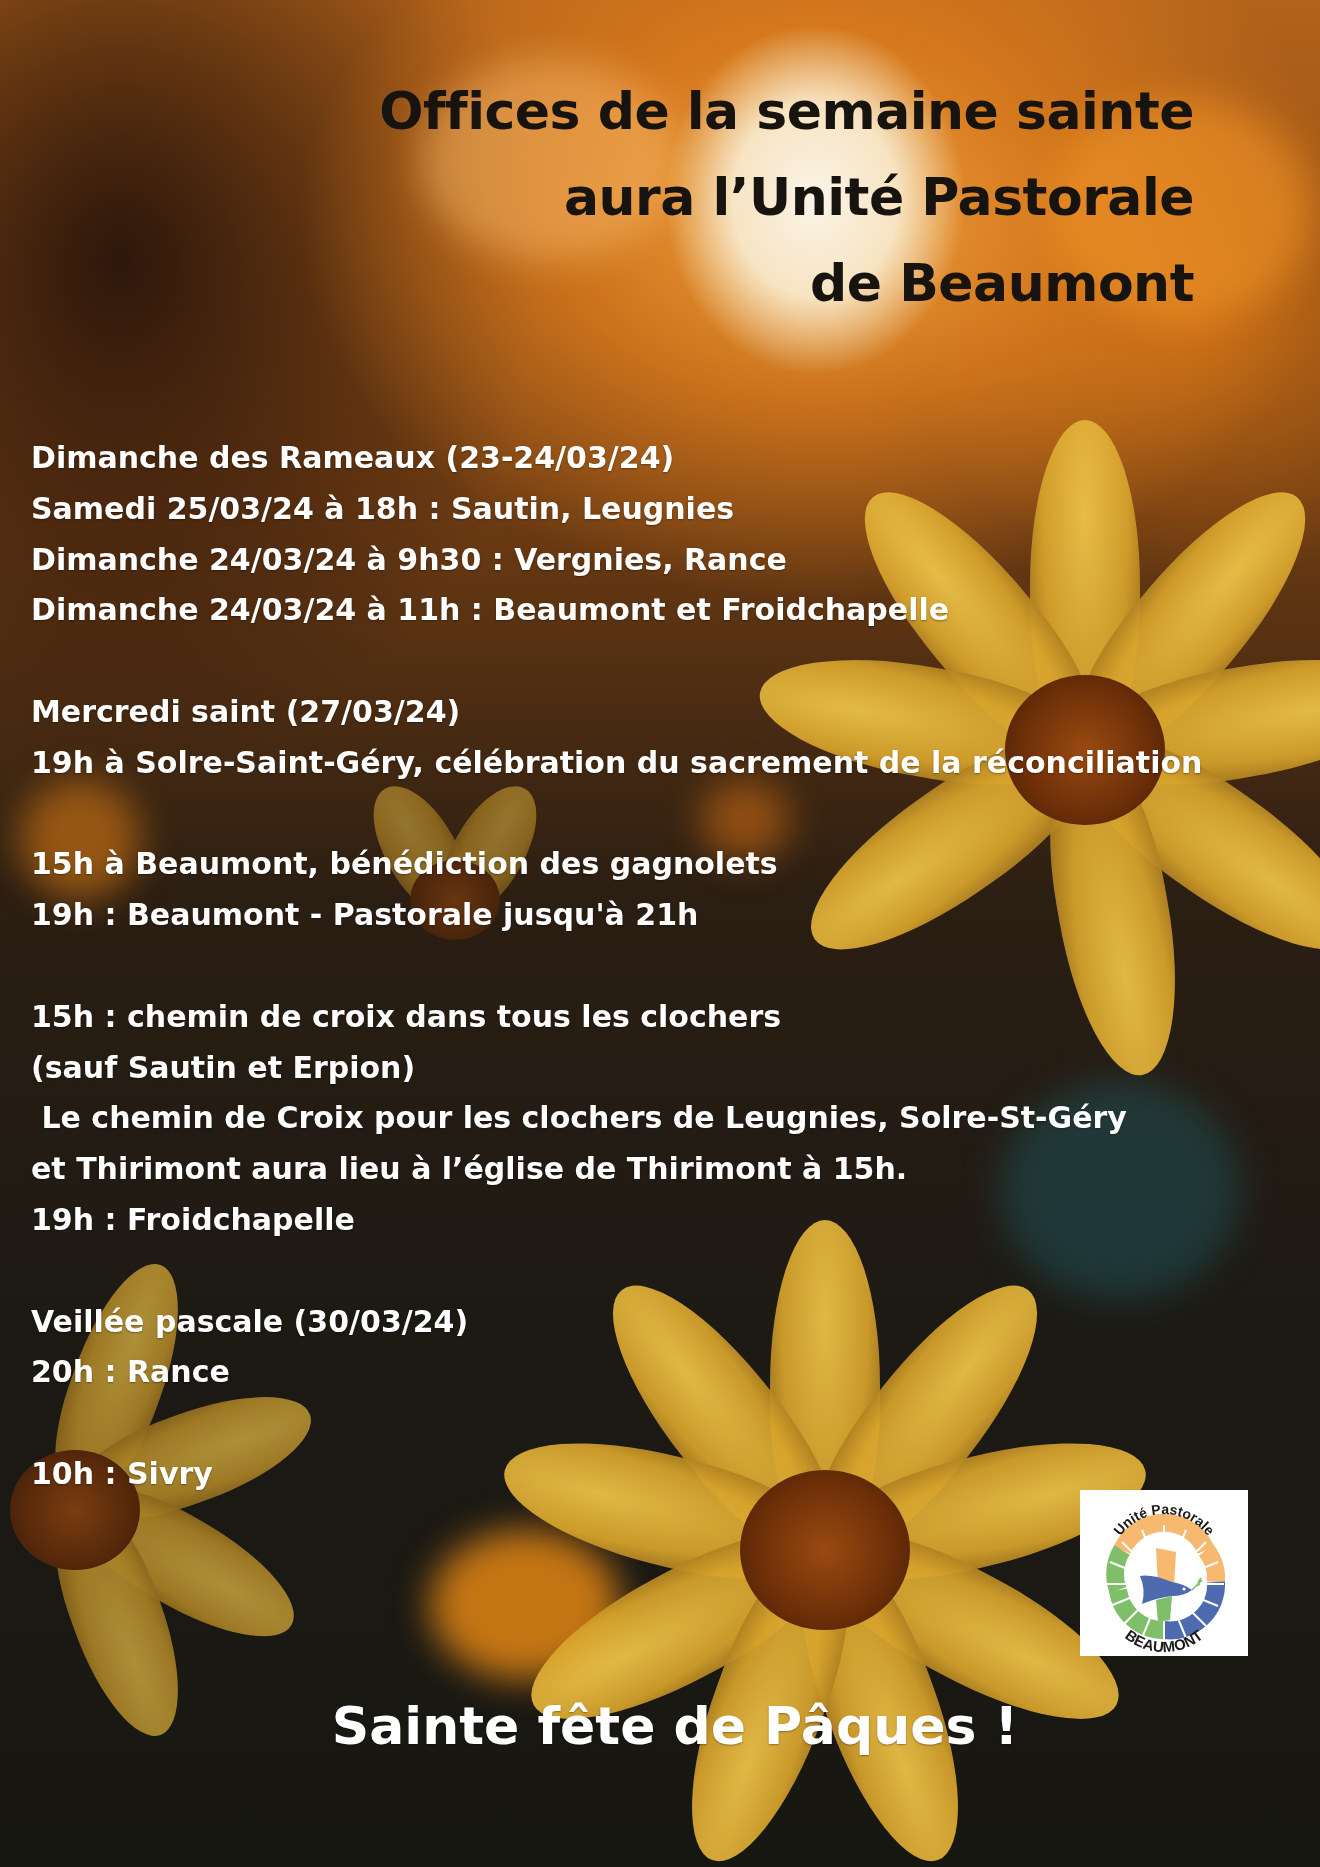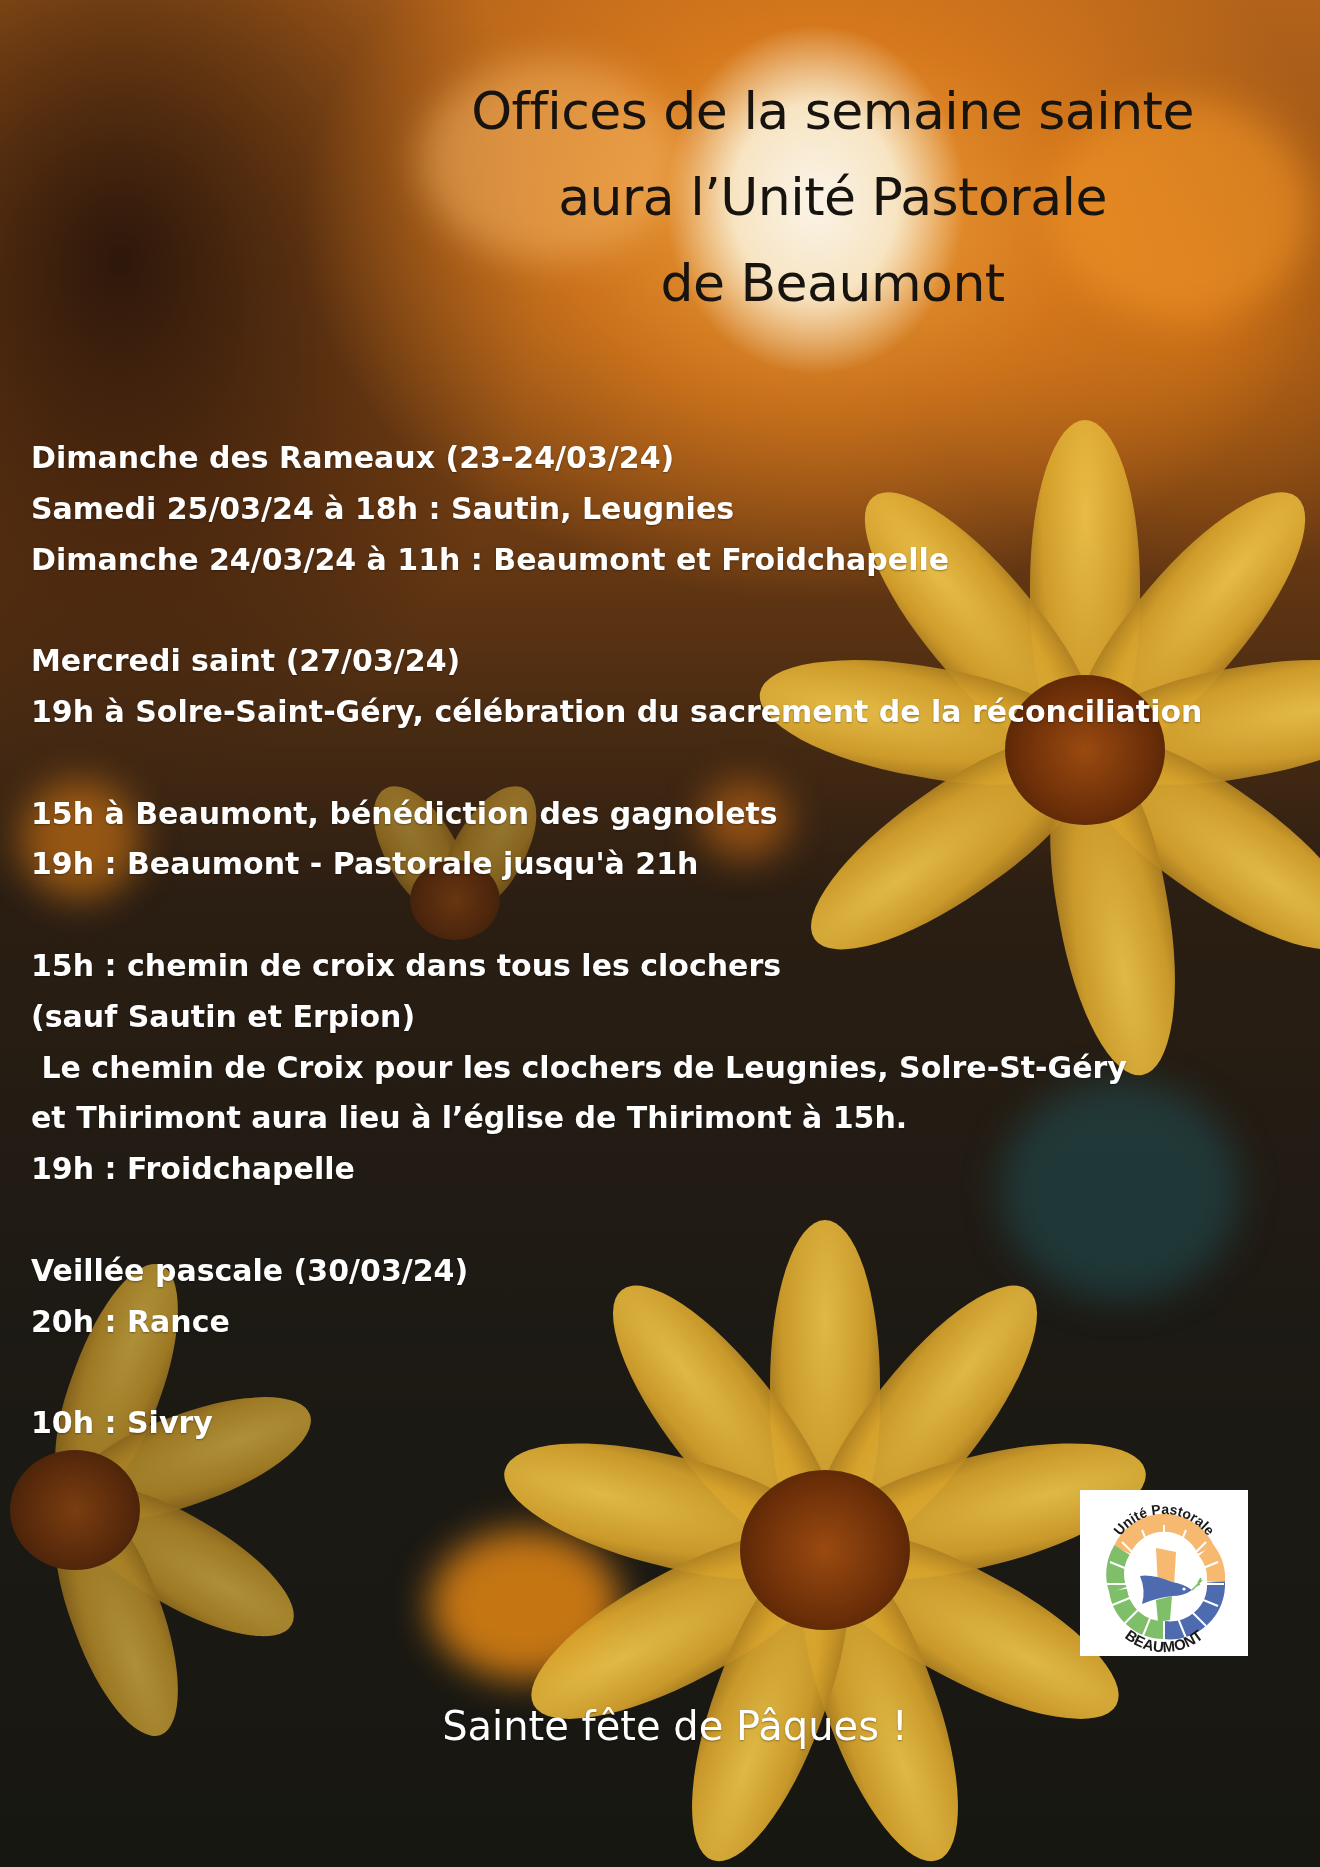--- a/index.html
+++ b/index.html
@@ -14,37 +14,37 @@
       radial-gradient(ellipse 420px 520px at 120px 260px, rgba(40,20,10,0.95) 0%, rgba(60,30,10,0) 100%),
       linear-gradient(180deg, #b3631a 0%, #6b3a12 28%, #2b1e12 48%, #1d1a14 70%, #171712 100%);
   }
   
   .flower { position: absolute; border-radius: 50%; pointer-events: none; }
   .petal { position: absolute; border-radius: 50% 50% 45% 45%; background: radial-gradient(ellipse at 50% 30%, #f0c64a 0%, #d8a42c 55%, #8a5f16 100%); opacity: .92; transform-origin: 50% 100%; }
   .core { position: absolute; border-radius: 50%; background: radial-gradient(circle, #9a4a10 0%, #6b2e08 60%, #3f1d06 100%); }
   .bokeh { position: absolute; border-radius: 50%; filter: blur(18px); pointer-events: none; }
 
   .title {
-    position: absolute; right: 126px; top: 68px; text-align: center;
-    font-weight: normal; font-size: 52px; line-height: 86px; color: #171410;
+    position: absolute; right: 126px; top: 68px; text-align: right;
+    font-weight: bold; font-size: 52px; line-height: 86px; color: #171410;
     letter-spacing: -0.5px;
   }
   .title div { white-space: nowrap; }
 
   .schedule {
     position: absolute; left: 31px; top: 433px;
     color: #ffffff; font-weight: bold; font-size: 30px; line-height: 50.8px;
     text-shadow: 0 1px 2px rgba(0,0,0,0.35);
   }
   .schedule .line { white-space: pre; }
   .schedule .gap { height: 50.8px; }
 
   .closing {
     position: absolute; left: 0; width: 1320px; top: 1696px; text-align: center;
-    color: #ffffff; font-weight: normal; font-size: 40px; line-height: 60px;
+    color: #ffffff; font-weight: bold; font-size: 52px; line-height: 60px;
     padding-left: 30px; box-sizing: border-box;
     text-shadow: 0 1px 2px rgba(0,0,0,0.35);
   }
 
   .logo {
     position: absolute; left: 1080px; top: 1490px; width: 168px; height: 166px;
     background: #ffffff;
   }
 </style>
 </head>
@@ -103,20 +103,21 @@
   <div class="title">
     <div>Offices de la semaine sainte</div>
     <div>aura l’Unité Pastorale</div>
     <div>de Beaumont</div>
   </div>
 
   <div class="schedule">
     <div>
       <div class="line">Dimanche des Rameaux (23-24/03/24)</div>
       <div class="line">Samedi 25/03/24 à 18h : Sautin, Leugnies</div>
+      <div class="line">Dimanche 24/03/24 à 9h30 : Vergnies, Rance</div>
       <div class="line">Dimanche 24/03/24 à 11h : Beaumont et Froidchapelle</div>
     </div>
     <div class="gap"></div>
     <div>
       <div class="line">Mercredi saint (27/03/24)</div>
       <div class="line">19h à Solre-Saint-Géry, célébration du sacrement de la réconciliation</div>
     </div>
     <div class="gap"></div>
     <div>
       <div class="line">15h à Beaumont, bénédiction des gagnolets</div>

